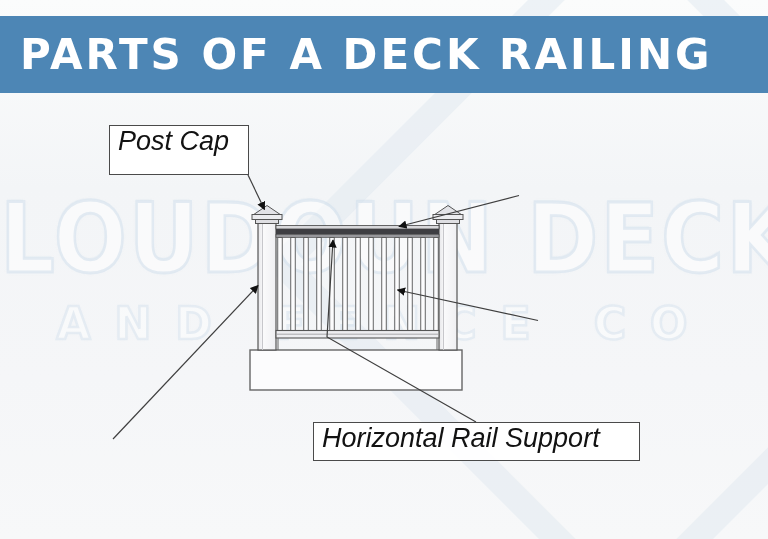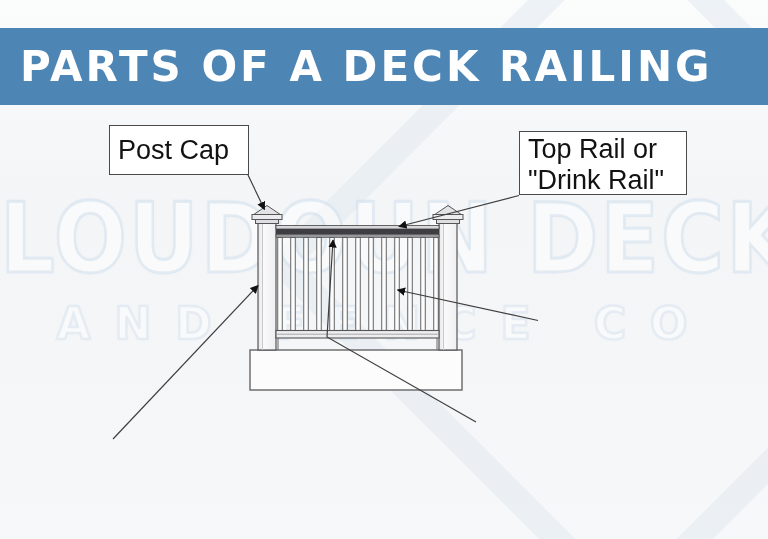--- a/index.html
+++ b/index.html
@@ -3,21 +3,21 @@
 <meta charset="utf-8">
 <style>
   html,body{margin:0;padding:0;background:#e9ebee;}
   .stage{
     position:relative;width:768px;height:539px;overflow:hidden;
     background:linear-gradient(180deg,#fbfcfc 0%,#f3f5f7 35%,#f5f6f8 70%,#f7f8f9 100%);
     font-family:"Liberation Sans", sans-serif;
   }
   
   .banner{
-    position:absolute;left:0;top:28px;width:768px;height:77px;
+    position:absolute;left:0;top:16px;width:768px;height:77px;
     display:flex;align-items:center;z-index:40;
   }
   .banner-text{
     padding-left:20px;
     font-family:"DejaVu Sans", sans-serif;
     font-weight:bold;font-size:42px;letter-spacing:3px;
     white-space:nowrap;
   }
   
   .wm{
@@ -38,21 +38,21 @@
   
   .illus{position:absolute;left:0;top:0;z-index:20;}
   
   .label-box{
     position:absolute;z-index:30;
     background:rgba(255,255,255,0.93);
     border:1.6px solid #4a4a4a;
     color:#121212;font-size:27px;line-height:31px;
     box-sizing:border-box;padding:2px 0 0 8px;
   }
-  .label-box.single{display:flex;align-items:center;padding-top:0;}
+  .label-box.single{display:flex;padding-top:0;font-style:italic;}
 </style>
 </head>
 <body>
 
 <div class="stage">
 
   <div class="wm-diamond"></div>
   <div class="wm wm1">LOUDOUN DECK</div>
   <div class="wm wm2">AND FENCE CO</div>
 
@@ -125,25 +125,24 @@
       <line x1="538" y1="320.5" x2="397.5" y2="290" marker-end="url(#arrow)"></line>
       <line x1="113" y1="439" x2="258" y2="285.5" marker-end="url(#arrow)"></line>
       <polyline points="476,422 327,337 333,240" marker-end="url(#arrow)"></polyline>
     </g>
   </svg>
 
   <div class="label-box single" style="left:109px;top:125px;width:140px;height:50px;">
     <div>Post Cap</div>
   </div>
 
-  <div class="label-box" style="left:519px;top:131px;width:168px;height:64px;">
-    <div>Top Rail or</div>
-    <div>"Drink Rail"</div>
-  </div>
 
 
 
+  <div class="label-box single" style="left:313px;top:422px;width:327px;height:39px;">
+    <div>Horizontal Rail Support</div>
+  </div>
 
   <div class="banner" style="background: rgb(77, 134, 181);">
     <span class="banner-text" style="color: rgb(255, 255, 255);">PARTS OF A DECK RAILING</span>
   </div>
 
 </div>
 
 </body></html>

